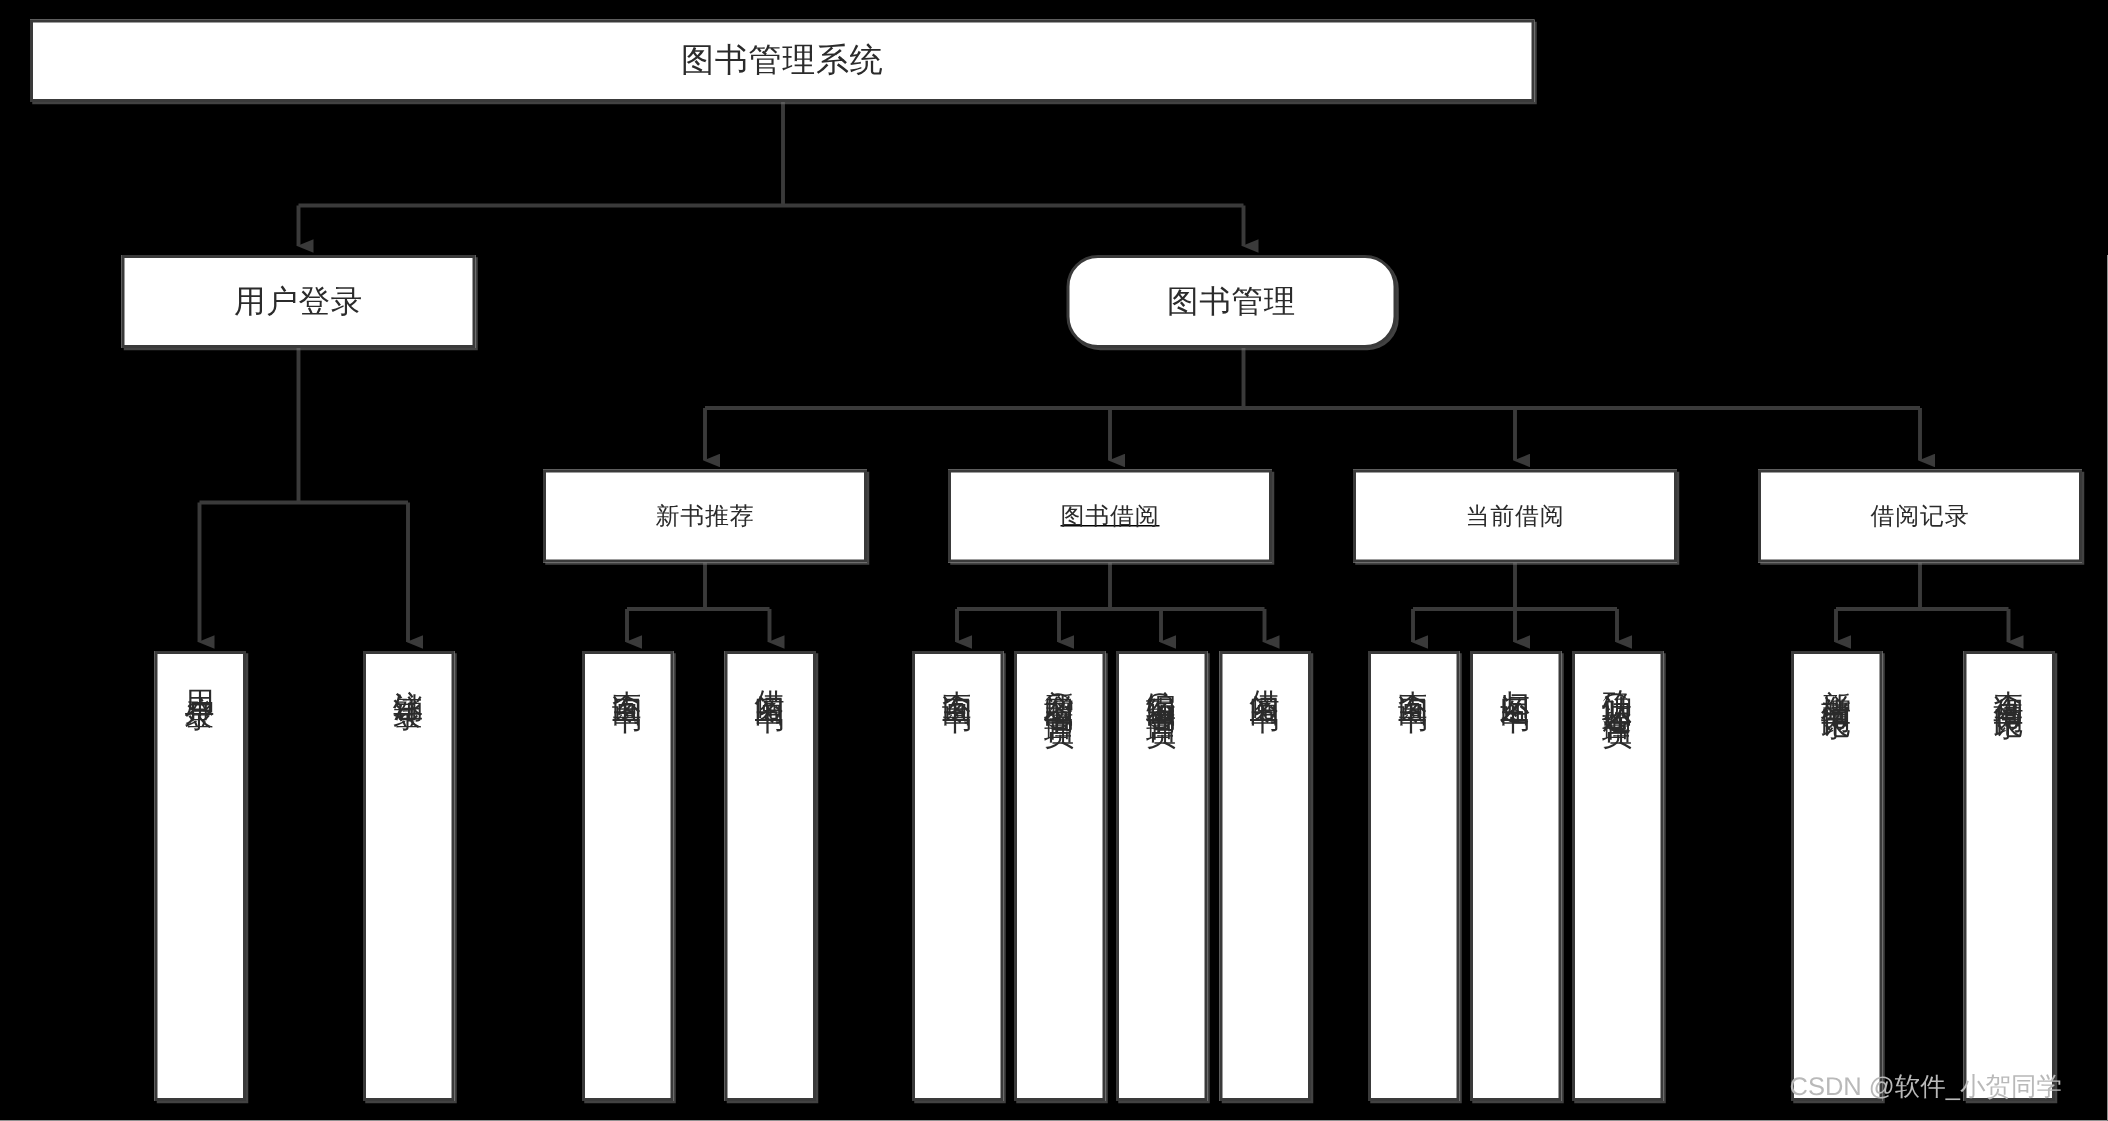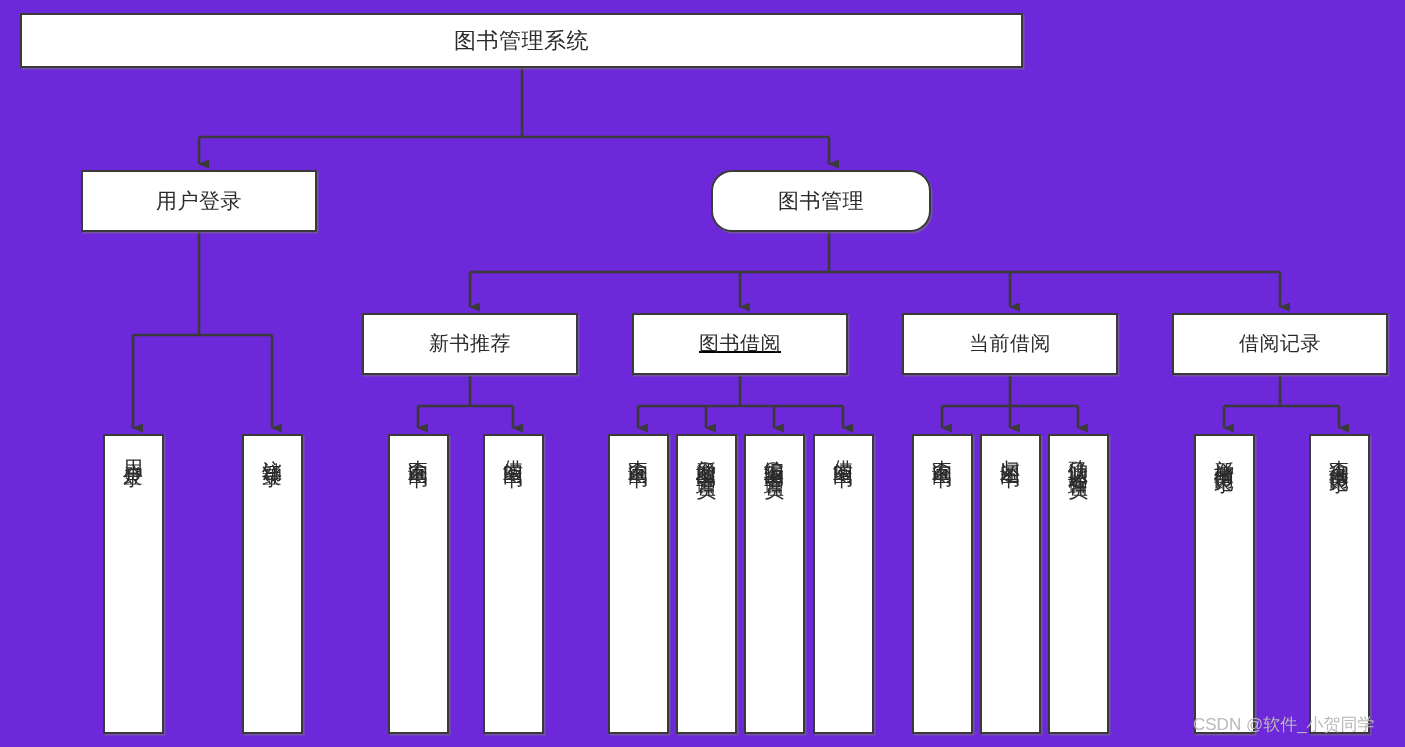--- a/index.html
+++ b/index.html
@@ -8,21 +8,21 @@
     padding: 0;
     background: #ffffff;
   }
   body {
     font-family: "DejaVu Sans", "Liberation Sans", sans-serif;
   }
   #diagram-canvas {
     position: relative;
     width: 1405px;
     height: 747px;
-    background: #6d28d9;
+    background: #000000;
     overflow: hidden;
   }
   #connector-layer {
     position: absolute;
     left: 0;
     top: 0;
     width: 1405px;
     height: 747px;
     pointer-events: none;
   }
@@ -43,21 +43,21 @@
     white-space: nowrap;
     line-height: 1.08;
   }
   .node.root .node-label {
     font-size: 22px;
   }
   .node.level2 .node-label {
     font-size: 21px;
   }
   .node.level3 .node-label {
-    font-size: 20px;
+    font-size: 16px;
   }
   .node.leaf {
     align-items: flex-start;
     padding-top: 8px;
   }
   .node.leaf .node-label {
     font-size: 20px;
     writing-mode: vertical-rl;
     text-orientation: upright;
     letter-spacing: 3px;

